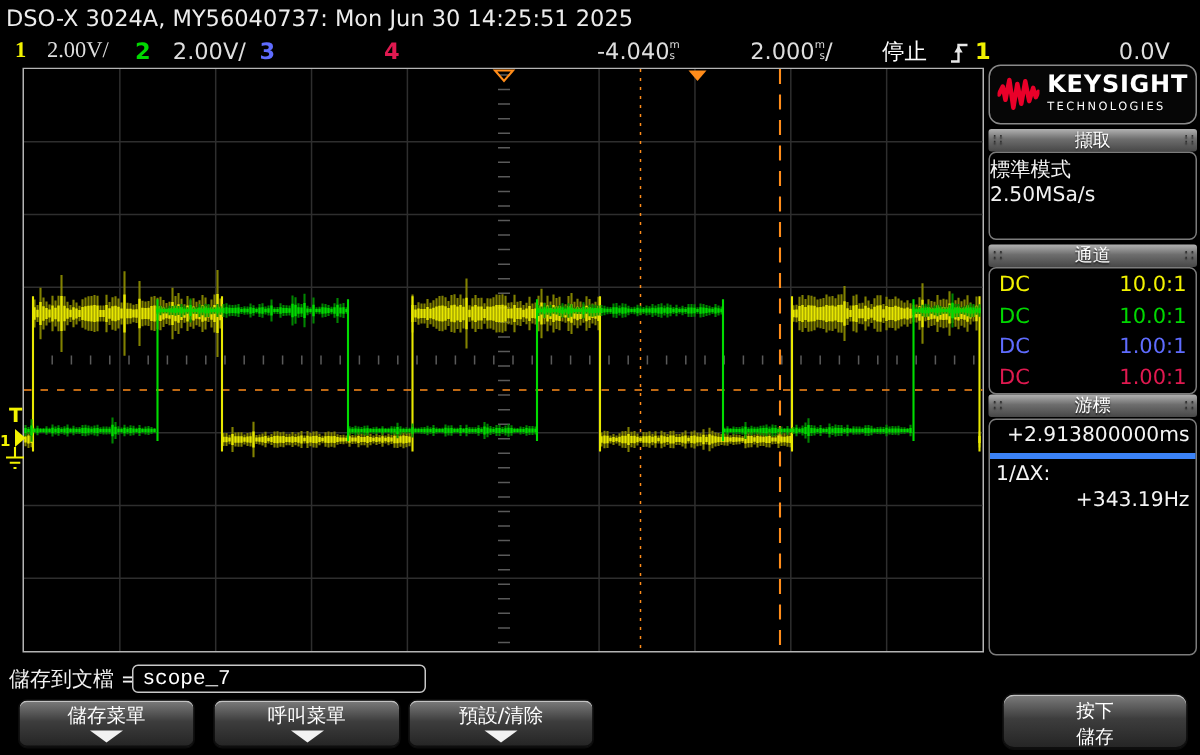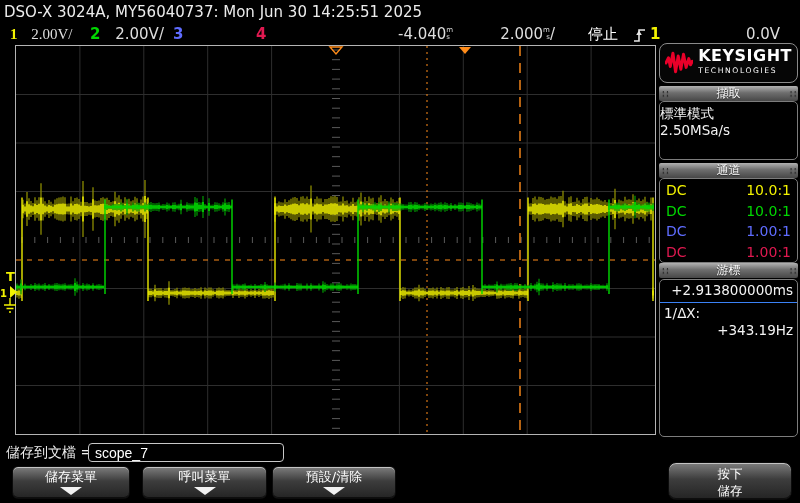--- a/index.html
+++ b/index.html
@@ -22,27 +22,27 @@
               border-radius:2px;display:flex;justify-content:space-between;align-items:center;
               padding:0 3px;box-sizing:border-box;font-size:12px;color:#fff;text-shadow:0 1px 1px #222;}
   .grip{color:#2c2c2c;font-size:10px;letter-spacing:-1px;}
   .panel-box{left:659px;width:139px;border:1px solid #7c7c7c;border-radius:5px;background:#000;box-sizing:border-box;}
   .acq-box{top:101px;height:59px;text-align:left;font-size:13.5px;color:#f2f2f2;padding-top:3px;}
   .acq-box div{line-height:17px;}
   .ch-box{top:178px;height:85px;padding:1px 0;}
   .ch-row{display:flex;justify-content:space-between;padding:0 6px;font-size:14px;font-weight:normal;line-height:20.5px;}
   .cur-box{top:279px;height:158px;font-size:13.5px;color:#f4f4f4;}
   .cur-seg{padding:2px 4px 3px 4px;}
-  .cur-seg + .cur-seg{border-top:1px solid #3b82f6;}
+  .cur-seg + .cur-seg{border-top:4px solid #3b82f6;}
   .cur-lab{text-align:left;line-height:17px;}
   .cur-val{text-align:right;line-height:17px;}
   
   .save-label{left:6px;top:444px;font-size:14px;color:#f0f0f0;}
   .filename{left:88px;top:443px;width:182px;height:17px;background:#000;border:1px solid #c8c8c8;border-radius:4px;
-            color:#fff;font-family:Liberation Sans, sans-serif;font-size:14px;padding:0 6px;outline:none;}
+            color:#fff;font-family:Liberation Mono, monospace;font-size:14px;padding:0 6px;outline:none;}
   .menu-btn{top:466px;height:33px;border-radius:6px;border:1px solid #0c0c0c;cursor:pointer;
             background:linear-gradient(#7d7d7d 0%,#3d3d3d 45%,#242424 100%);
             box-shadow:inset 0 1px 0 rgba(255,255,255,.55), inset 0 -1px 0 rgba(0,0,0,.6);
             color:#fff;font-size:13px;text-align:center;box-sizing:border-box;padding-top:1px;
             font-family:"DejaVu Sans",sans-serif;}
   .menu-btn .arrow{width:0;height:0;border-left:11px solid transparent;border-right:11px solid transparent;
                    border-top:8px solid #f2f2f2;margin:1px auto 0 auto;}
   .press-btn{left:668px;top:462px;width:124px;height:38px;border-radius:8px;border:1px solid #0c0c0c;cursor:pointer;
              background:linear-gradient(#7d7d7d 0%,#3d3d3d 45%,#242424 100%);
              box-shadow:inset 0 1px 0 rgba(255,255,255,.55), inset 0 -1px 0 rgba(0,0,0,.6);

